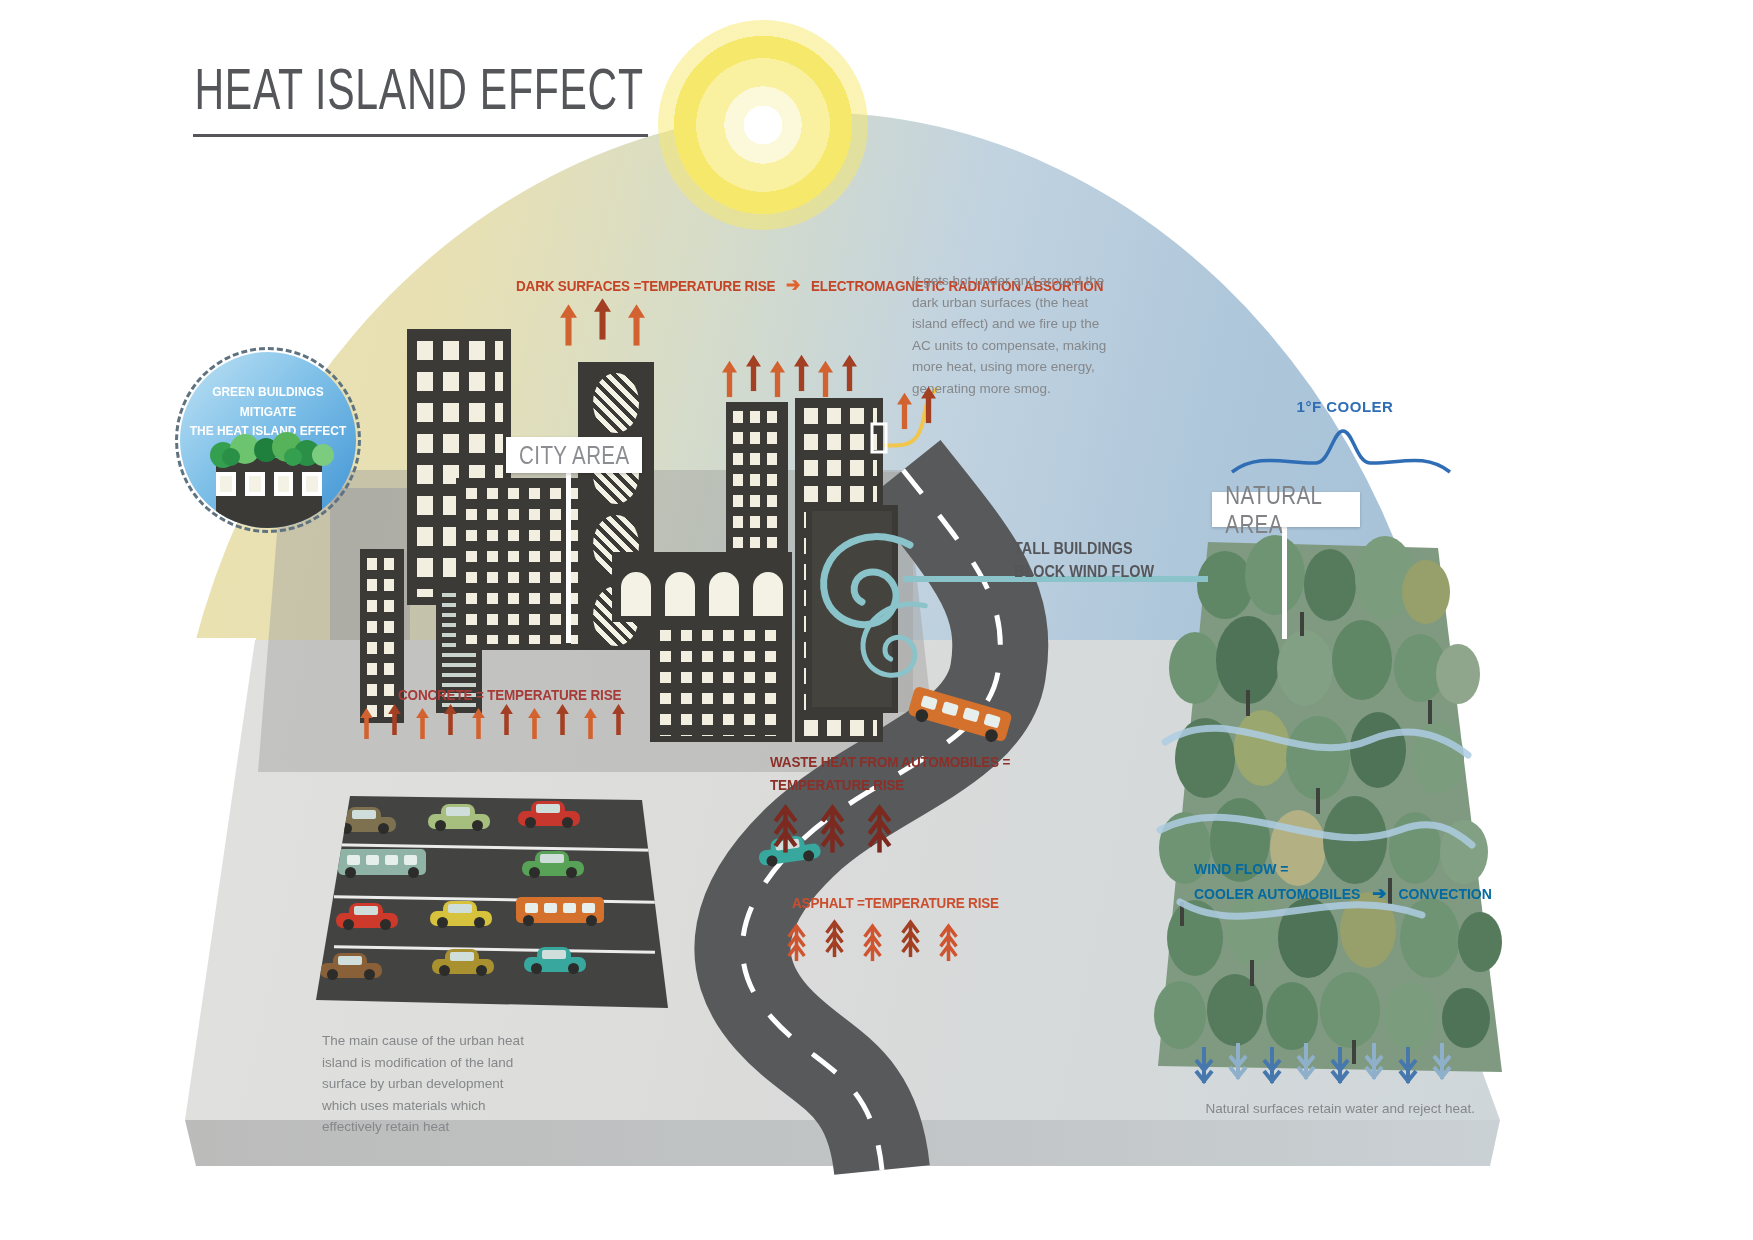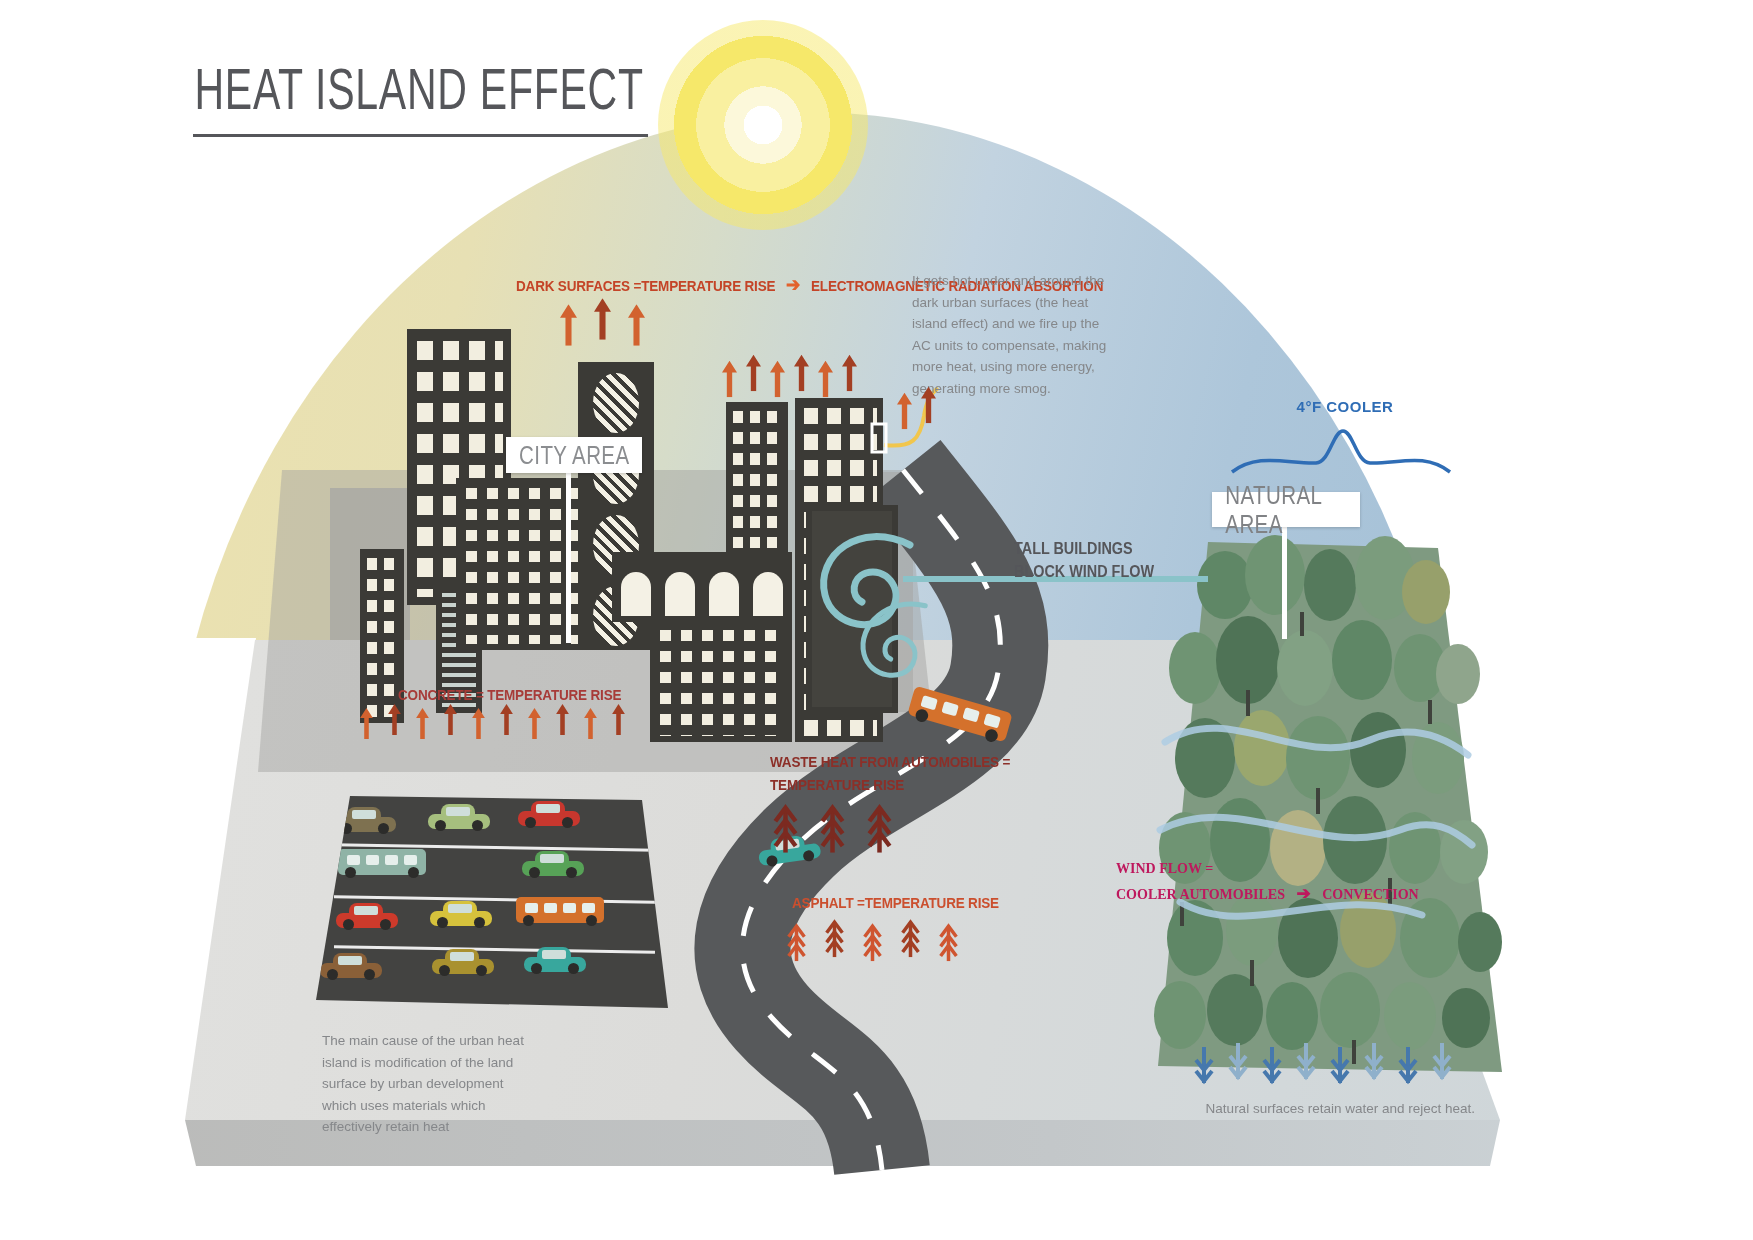--- a/index.html
+++ b/index.html
@@ -367,24 +367,24 @@
   </div>
   <div class="heat-label" style="left:398px;top:686px;color:#a73b38;">CONCRETE = TEMPERATURE RISE</div>
   <div class="heat-label" style="left:770px;top:751px;color:#8c2f28;line-height:1.5;">WASTE HEAT FROM AUTOMOBILES =
 TEMPERATURE RISE</div>
   <div class="heat-label" style="left:792px;top:894px;color:#cb4f2e;">ASPHALT =TEMPERATURE RISE</div>
 
   <div class="para" style="left:912px;top:270px;width:195px;">It gets hot under and around the dark urban surfaces (the heat island effect) and we fire up the AC units to compensate, making more heat, using more energy, generating more smog.</div>
   <div class="para" style="left:322px;top:1030px;width:205px;">The main cause of the urban heat island is modification of the land surface by urban development which uses materials which effectively retain heat</div>
   <div class="para" style="left:1105px;top:1098px;width:370px;text-align:right;">Natural surfaces retain water and reject heat.</div>
 
-  <div class="cool-label" style="left:1245px;top:398px;width:200px;text-align:center;color:#2f6db5;font-size:15px;font-weight:bold;letter-spacing:.5px;">4°F COOLER</div>
+  <div class="cool-label" style="left:1245px;top:398px;width:200px;text-align:center;color:#2f6db5;font-size:15px;font-weight:bold;letter-spacing:.5px;">1°F COOLER</div>
   <div class="cool-label pre" style="left:1014px;top:537px;color:#55565a;font-size:16px;font-weight:bold;line-height:1.45;transform:scaleX(.9);transform-origin:0 0;">TALL BUILDINGS
 BLOCK WIND FLOW</div>
-  <div class="cool-label" style="left:1116px;top:858px;color:#be185d;font-size:14px;font-weight:bold;line-height:1.6;font-family:Liberation Serif, serif;">
+  <div class="cool-label" style="left:1194px;top:858px;color:#0369a1;font-size:14px;font-weight:bold;line-height:1.6;">
     <div>WIND FLOW =</div>
     <div>
       <span>COOLER AUTOMOBILES</span>
       <span class="r-arrow" style="padding:0 8px;font-size:17px;">➔</span>
       <span>CONVECTION</span>
     </div>
   </div>
 
   <div class="sign" style="left:506px;top:437px;width:136px;height:36px;">
     <span class="sign-text">CITY AREA</span>
@@ -514,14 +514,34 @@
         <use href="#i-down"></use>
       </svg>
       <svg viewBox="0 0 20 42" class="ic">
         <use href="#i-down"></use>
       </svg>
       <svg viewBox="0 0 20 42" class="ic">
         <use href="#i-down"></use>
       </svg>
     </div>
 
+  <div id="inset">
+    <div id="inset-fill">
+      <div class="inset-text">GREEN BUILDINGS MITIGATE
+THE HEAT ISLAND EFFECT</div>
+      <div class="inset-bldg">
+        <div class="iw"></div>
+        <div class="iw"></div>
+        <div class="iw"></div>
+        <div class="iw"></div>
+      </div>
+      <span class="bush" style="left:30px;top:90px;width:26px;height:26px;background:#34a04f;"></span>
+      <span class="bush" style="left:50px;top:82px;width:30px;height:30px;background:#6dc46f;"></span>
+      <span class="bush" style="left:74px;top:86px;width:24px;height:24px;background:#1f7f3c;"></span>
+      <span class="bush" style="left:92px;top:80px;width:30px;height:30px;background:#57b35a;"></span>
+      <span class="bush" style="left:114px;top:88px;width:26px;height:26px;background:#2a8f47;"></span>
+      <span class="bush" style="left:132px;top:92px;width:22px;height:22px;background:#7ccc7f;"></span>
+      <span class="bush" style="left:42px;top:96px;width:18px;height:18px;background:#2a8f47;"></span>
+      <span class="bush" style="left:104px;top:96px;width:18px;height:18px;background:#34a04f;"></span>
+    </div>
+  </div>
 
 </div>
 
 </body></html>

